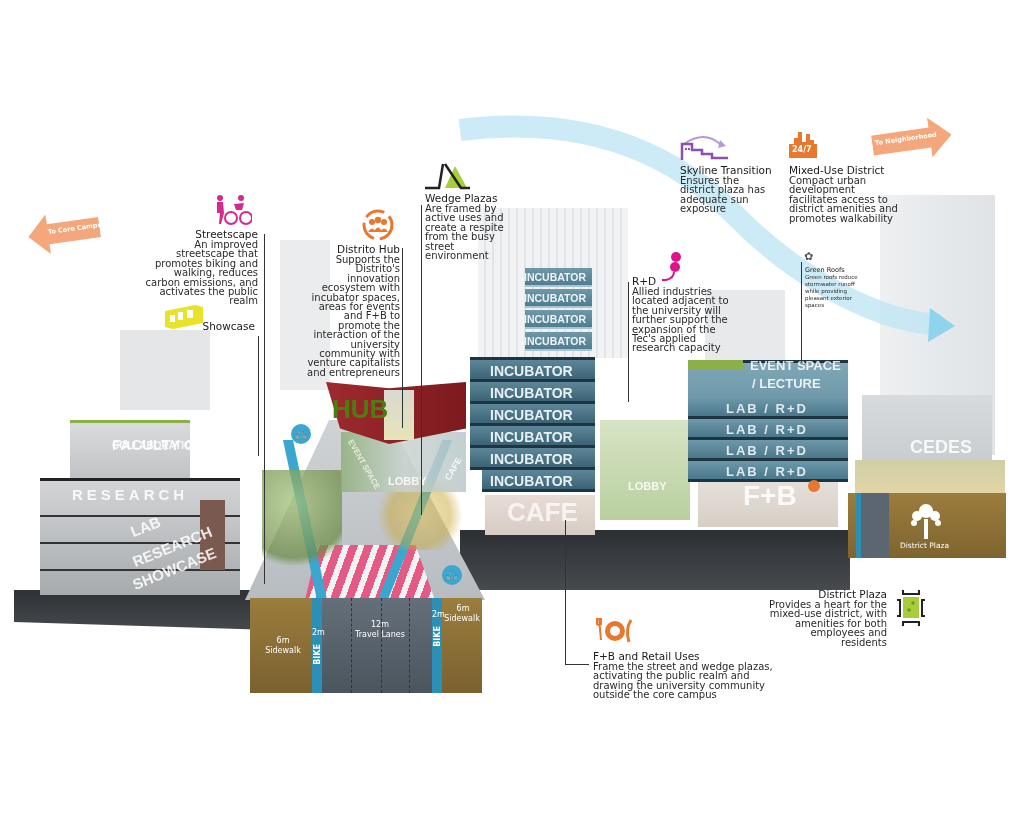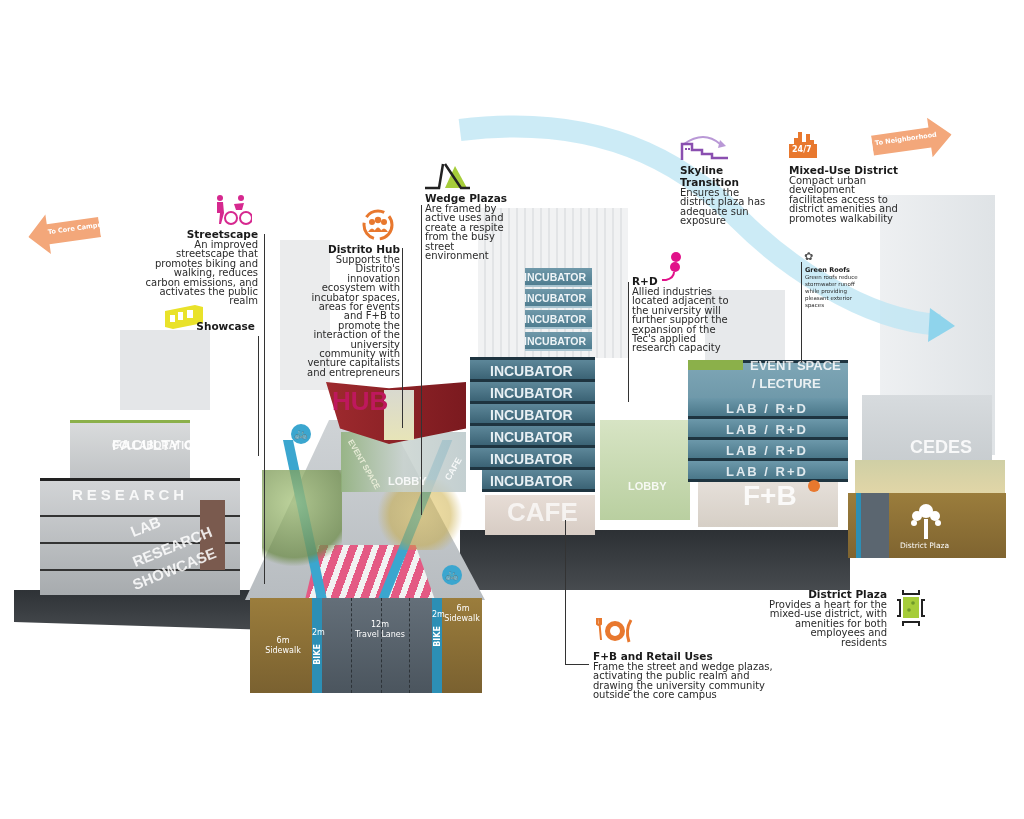--- a/index.html
+++ b/index.html
@@ -1,18 +1,18 @@
 <!DOCTYPE html>
 <html><head>
 <meta charset="utf-8">
 <style>
   * { box-sizing: border-box; margin: 0; padding: 0; }
   body { width: 1024px; height: 819px; background: #ffffff; position: relative; overflow: hidden; font-family: "DejaVu Sans", sans-serif; }
   .abs { position: absolute; }
-  .note-title { font-weight: bold; font-size: 10.5px; color: #1a1a1a; line-height: 12px; font-family: "DejaVu Sans", sans-serif; }
+  .note-title { font-weight: normal; font-size: 10.5px; color: #1a1a1a; line-height: 12px; font-family: "DejaVu Sans", sans-serif; }
   .note-body { font-size: 10px; color: #2a2a2a; line-height: 9.4px; font-family: "DejaVu Sans", sans-serif; }
   .right { text-align: right; }
   .leader { position: absolute; width: 1px; background: #333; }
   .floor-label { position: absolute; color: rgba(255,255,255,0.85); font-weight: bold; font-family: "Liberation Sans", sans-serif; white-space: nowrap; }
   .incub { position: absolute; left: 0; right: 0; height: 22px; border-bottom: 3px solid #1e3440; background: linear-gradient(#5d8799, #3b6375); }
   .incub span { position: absolute; left: 20px; top: 3px; color: #e8f0f4; font-weight: bold; font-size: 14px; font-family: "Liberation Sans", sans-serif; }
   .incub-sm { position: absolute; left: 0; right: 0; height: 19px; border-bottom: 2px solid #a8c4d0; background: linear-gradient(#6f98a9, #4f7d90); }
   .incub-sm span { position: absolute; right: 6px; top: 3px; color: #eef4f7; font-weight: bold; font-size: 10.5px; font-family: "Liberation Sans", sans-serif; }
   .lab { position: absolute; left: 0; right: 0; height: 21px; border-bottom: 3px solid #1e3440; background: linear-gradient(#6c98aa, #4a7789); }
   .lab span { position: absolute; left: 38px; top: 3px; color: #dfe9ee; font-weight: bold; font-size: 13px; letter-spacing: 2px; font-family: "Liberation Sans", sans-serif; }
@@ -93,21 +93,21 @@
   <div class="ground-label" style="left:182px;top:12px;width:12px;">2m</div>
   <div class="vert-text" style="left:183px;top:28px;">BIKE</div>
   <div class="ground-label" style="left:198px;top:6px;width:30px;">6m</div>
   <div class="ground-label" style="left:192px;top:16px;width:40px;">Sidewalk</div>
 </div>
 
 <div class="abs" style="left:326px;top:382px;width:140px;height:110px;">
   <div class="abs" style="left:15px;top:50px;width:125px;height:60px;background:linear-gradient(90deg,#8fb07a,#c9d3cf 50%,#b9c7c9);opacity:0.85;"></div>
   <div class="abs" style="left:0;top:0;width:140px;height:62px;background:linear-gradient(90deg,#9e2a2e,#7b1a1f);clip-path:polygon(0 0,45% 10%,100% 0,100% 75%,45% 100%,10% 75%);"></div>
   <div class="abs" style="left:58px;top:8px;width:30px;height:50px;background:linear-gradient(#d9d9cf,#e7e4b8);"></div>
-  <span class="floor-label" style="left:6px;top:4px;font-size:26px;color:#be185d;">HUB</span>
+  <span class="floor-label" style="left:6px;top:12px;font-size:26px;color:#4d7c0f;">HUB</span>
   <span class="floor-label" style="left:10px;top:78px;font-size:8px;transform:rotate(60deg);color:#e8ecd7;">EVENT SPACE</span>
   <span class="floor-label" style="left:62px;top:93px;font-size:11px;">LOBBY</span>
   <span class="floor-label" style="left:115px;top:82px;font-size:9px;transform:rotate(-60deg);">CAFE</span>
 </div>
 
 <div class="abs" style="left:478px;top:208px;width:150px;height:150px;background:repeating-linear-gradient(90deg,#f1f2f3 0 6px,#e2e4e6 6px 8px);"></div>
 <div class="abs" style="left:525px;top:258px;width:67px;height:98px;">
   <div class="incub-sm" style="top:10px">
       <span>INCUBATOR</span>
     </div>

